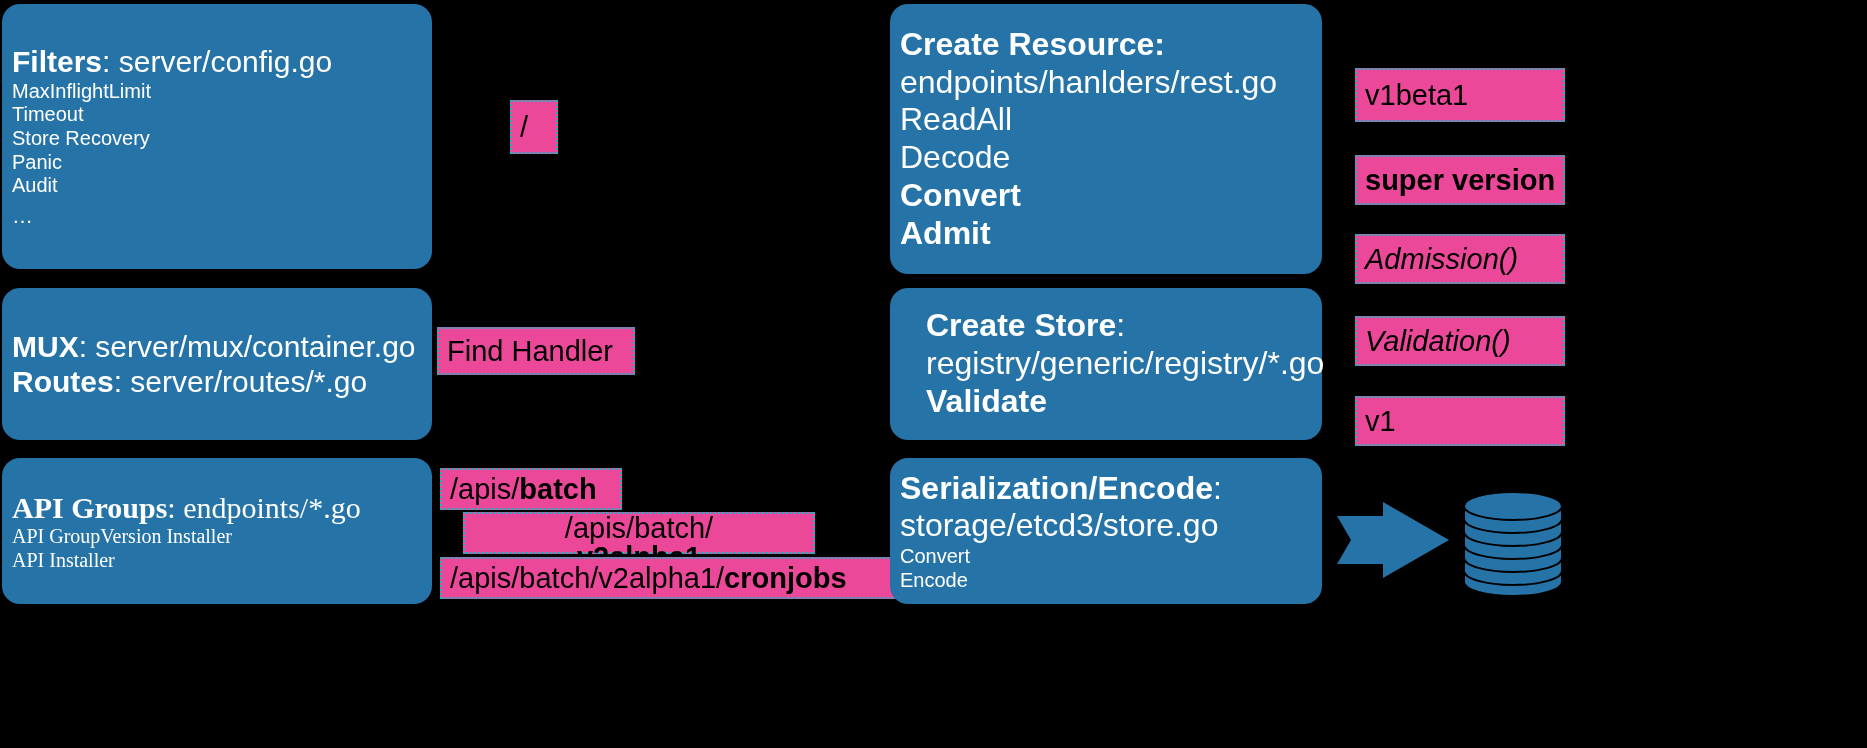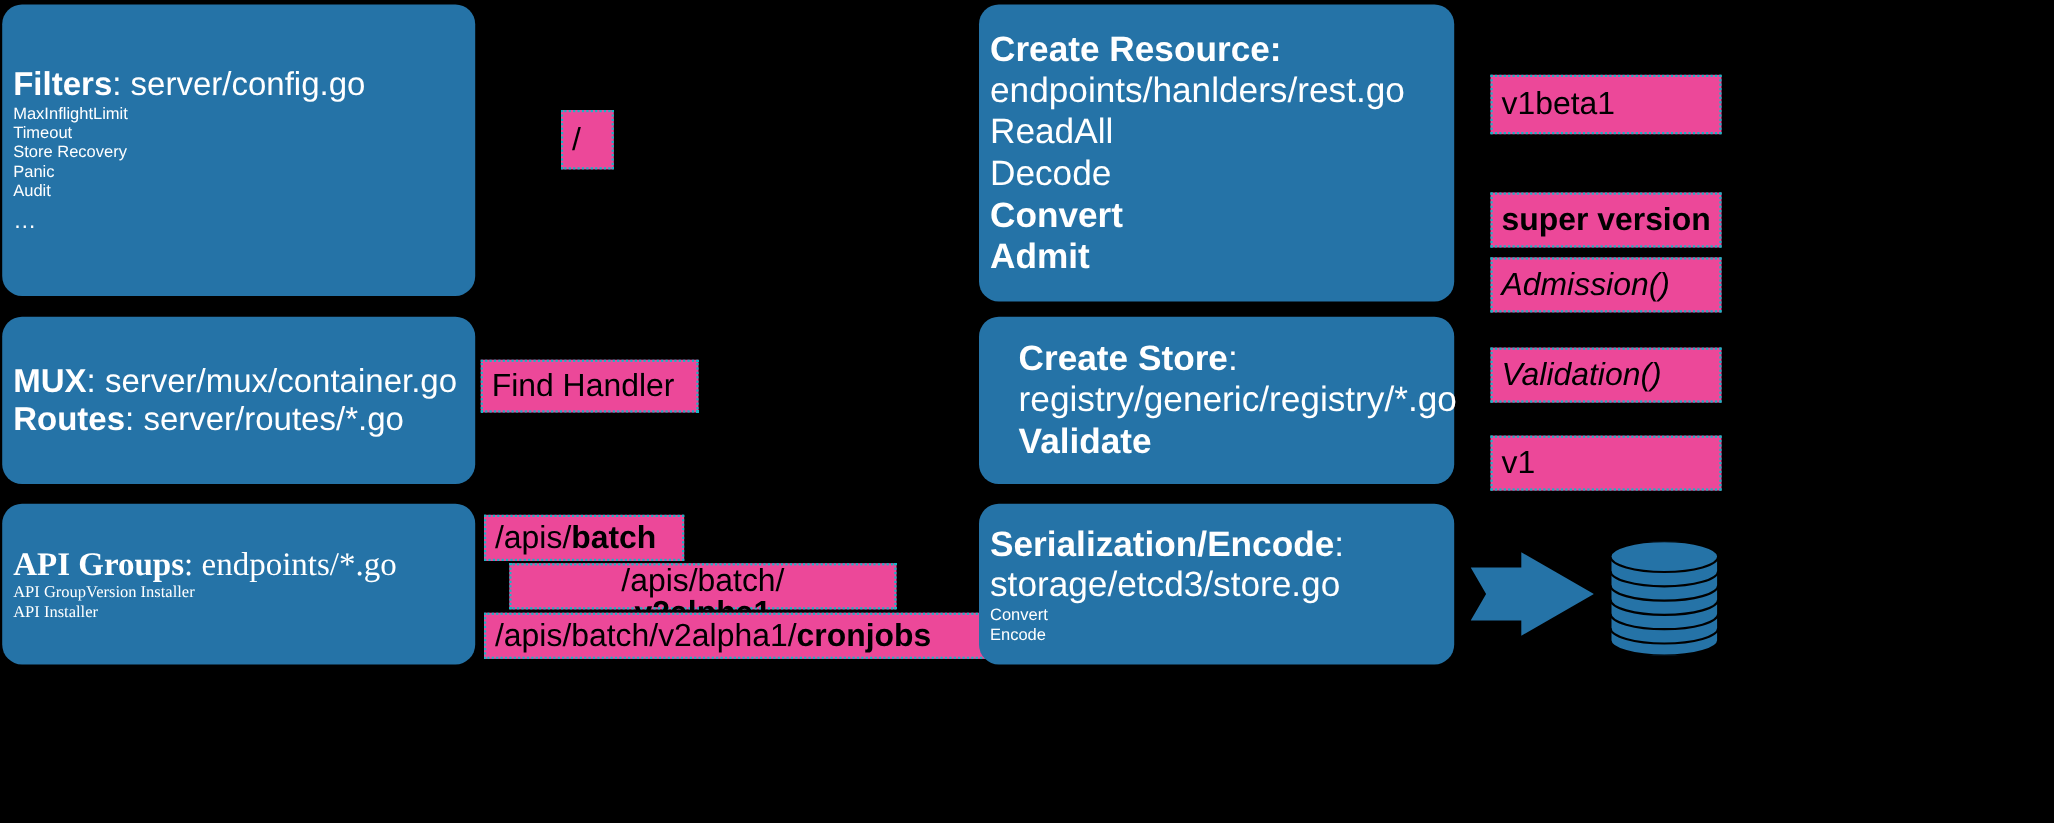--- a/index.html
+++ b/index.html
@@ -44,21 +44,21 @@
     white-space: nowrap;
   }
   .bluebox .ttl b { font-weight: 700; }
   .bluebox .sub {
     font-size: 32px;
     font-weight: 400;
     white-space: nowrap;
   }
   .bluebox .sub.bold { font-weight: 700; }
   .bluebox .small {
-    font-size: 15px;
+    font-size: 20px;
     font-weight: 400;
     white-space: nowrap;
   }
   .bluebox .dots {
     font-size: 21px;
     letter-spacing: 2px;
     padding-top: 6px;
   }
 
   
@@ -78,21 +78,21 @@
     box-sizing: border-box;
     display: flex;
     align-items: center;
     font-size: 29px;
     font-weight: 400;
     padding: 0 8px;
     white-space: nowrap;
     line-height: 1;
   }
   .chip b { font-weight: 700; }
-  .chip.bold { font-weight: 700; margin-top: 20px; }
+  .chip.bold { font-weight: 700; }
   .chip.italic { font-style: italic; }
 
   #chip-slash      { left: 510px;  top: 100px; width: 48px;  height: 54px; }
   #chip-find       { left: 437px;  top: 327px; width: 198px; height: 48px; }
   #chip-apis-batch { left: 440px;  top: 468px; width: 182px; height: 42px; }
   #chip-apis-v2a   { left: 463px;  top: 512px; width: 352px; height: 42px; flex-direction: column; }
   #chip-apis-cron  { left: 440px;  top: 557px; width: 492px; height: 42px; }
 
   #chip-v1beta1    { left: 1355px; top: 68px;  width: 210px; height: 54px; }
   #chip-super      { left: 1355px; top: 155px; width: 210px; height: 50px; }

